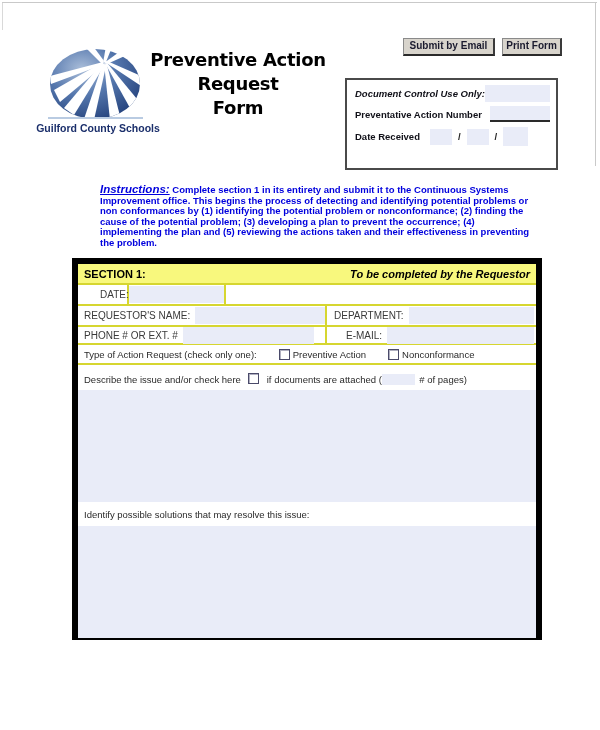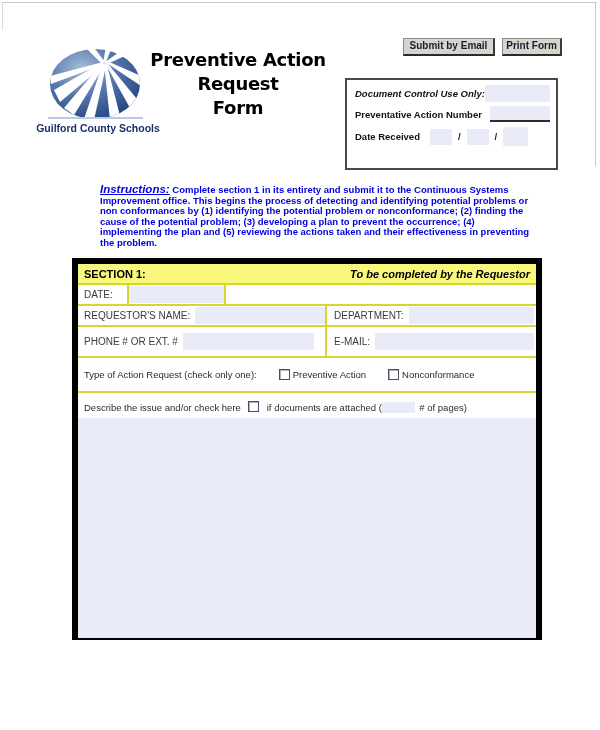--- a/index.html
+++ b/index.html
@@ -125,67 +125,70 @@
   <div id="instructions"><span class="ins-label">Instructions:</span><span> Complete section 1 in its entirety and submit it to the Continuous Systems Improvement office.  This begins the process of detecting and identifying potential problems or non conformances by (1) identifying the potential problem or nonconformance; (2) finding the cause of the potential problem; (3) developing a plan to prevent the occurrence; (4) implementing the plan and (5) reviewing the actions taken and their effectiveness in preventing the problem.</span></div>
 
   <div id="section-table">
 
     <div class="t-row hdr">
       <span class="hdr-left">SECTION 1:</span>
       <span class="hdr-right">To be completed by the Requestor</span>
     </div>
 
     <div class="t-row" style="height:21px;">
-      <div class="cell vline" style="width:51px;padding-left:6px;">
+      <div class="cell vline" style="width:51px;padding-left:22px;">
         <span class="t-label">DATE:</span>
       </div>
       <div class="cell vline" style="width:97px;">
         <div class="fld" style="width:100%;"></div>
       </div>
       <div class="cell" style="flex:1;"></div>
     </div>
 
     <div class="t-row" style="height:21px;">
       <div class="cell vline" style="width:249px;padding-left:6px;">
         <span class="t-label">REQUESTOR'S NAME:</span>
         <div class="fld" style="flex:1;margin-left:5px;"></div>
       </div>
       <div class="cell" style="flex:1;padding-left:7px;">
         <span class="t-label">DEPARTMENT:</span>
         <div class="fld" style="flex:1;margin-left:5px;margin-right:2px;"></div>
       </div>
     </div>
 
-    <div class="t-row" style="height:31px;">
+    <div class="t-row" style="height:18px;gap:12px;">
       <div class="cell vline" style="width:249px;padding-left:6px;">
         <span class="t-label">PHONE # OR EXT. #</span>
         <div class="fld" style="flex:1;margin-left:5px;margin-right:11px;"></div>
       </div>
       <div class="cell" style="flex:1;padding-left:7px;">
         <span class="t-label">E-MAIL:</span>
         <div class="fld" style="flex:1;margin-left:5px;margin-right:2px;"></div>
       </div>
     </div>
 
-    <div class="t-row" style="height:35px;align-items:center;padding-left:6px;">
+    <div class="t-row" style="height:20px;align-items:center;padding-left:6px;">
       <span class="small-txt">Type of Action Request  (check only one):</span>
       <span class="cb" style="margin-left:22px;"></span>
       <span class="small-txt" style="margin-left:3px;">Preventive Action</span>
       <span class="cb" style="margin-left:22px;"></span>
       <span class="small-txt" style="margin-left:3px;">Nonconformance</span>
     </div>
 
     <div class="t-row" style="height:133px;display:block;">
       <div style="padding:4px 0 3px 6px;">
         <span class="small-txt">Describe the issue and/or check here</span>
         <span class="cb" style="margin:0 3px;"></span>
         <span class="small-txt">if documents are attached (</span><span class="field" style="display:inline-block;width:33px;height:11px;vertical-align:-2px;"></span>
         <span class="small-txt"># of pages)</span>
       </div>
       <div class="textarea" style="width:100%;height:112px;"></div>
     </div>
 
     <div class="t-row" style="height:138px;display:block;border-bottom:none;">
+      <div style="padding:6px 0 4px 6px;">
+        <span class="small-txt">Identify possible solutions that may resolve this issue:</span>
+      </div>
       <div class="textarea" style="width:100%;height:112px;"></div>
     </div>
 
   </div>
 </div>
 
 </body></html>

